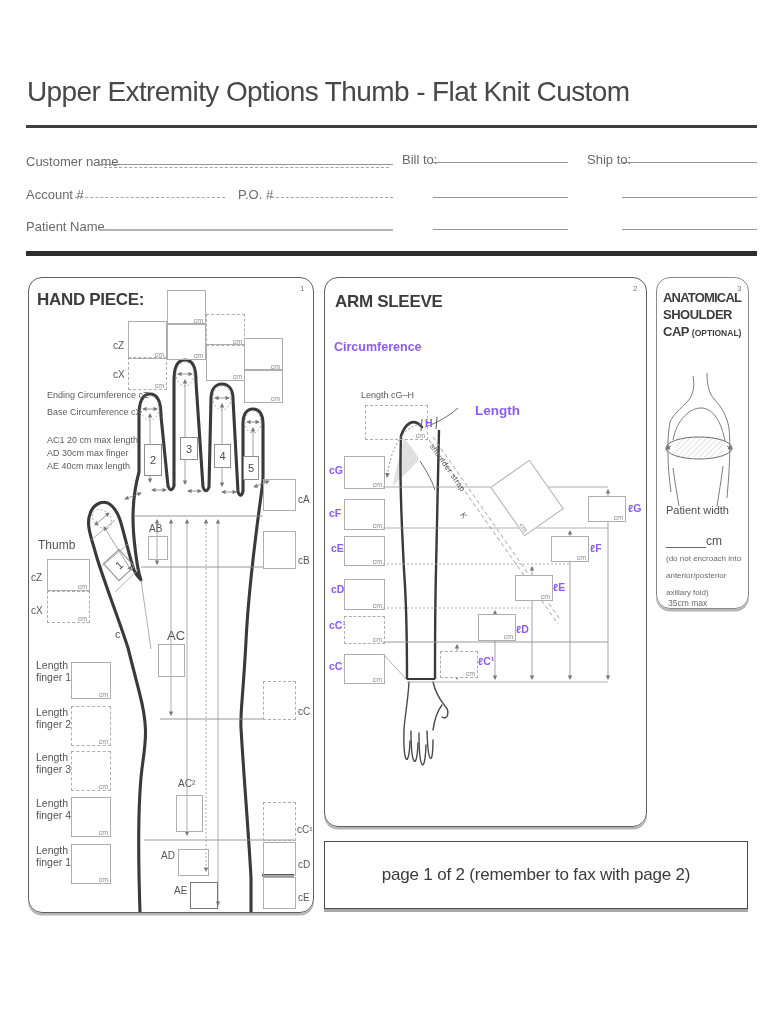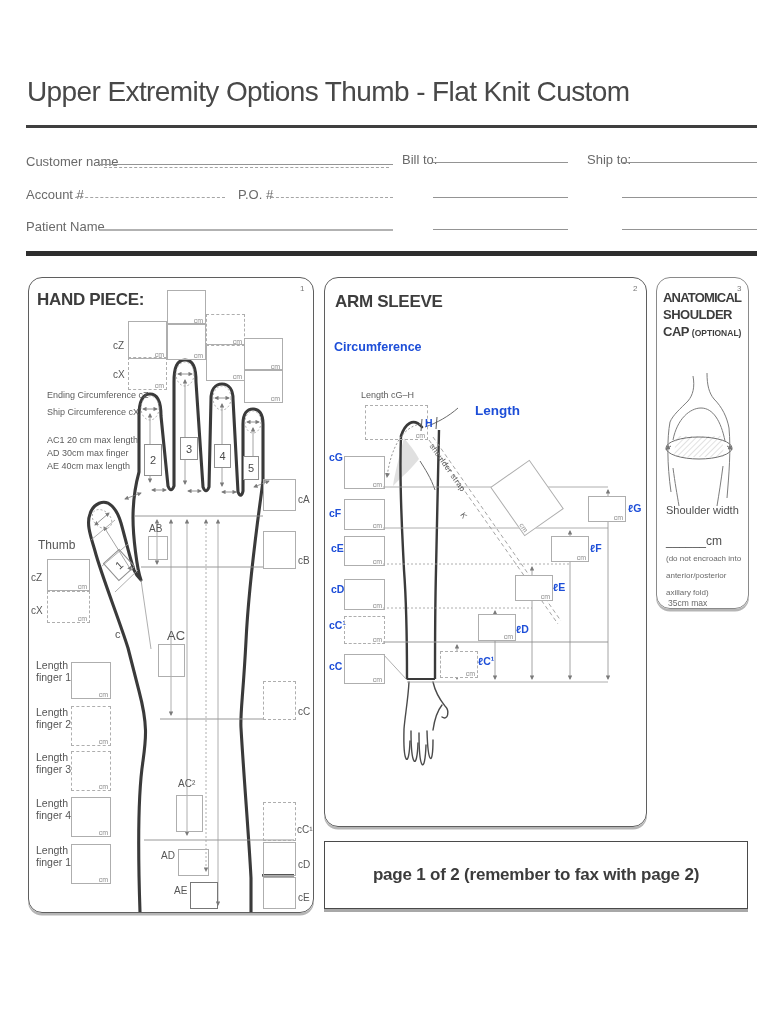--- a/index.html
+++ b/index.html
@@ -9,21 +9,21 @@
   .uline.dash{border-bottom-style:dashed;border-bottom-color:#a5a5a5}
   .flabel{position:absolute;font-size:13px;color:#6a6a6a;white-space:nowrap}
   .panel{position:absolute;border:1.6px solid #5f5f5f;border-radius:14px;box-shadow:0 2.5px 0 rgba(120,120,120,.55)}
   .panel-sup{position:absolute;font-size:8px;color:#777}
   .ptitle{position:absolute;font-weight:bold;font-size:17px;letter-spacing:-.3px;color:#3d3d3d;white-space:nowrap}
   .mbox{position:absolute;border:1px solid #aeaeae}
   .mbox.dash{border-style:dashed}
   .mbox.white{background:#fff}
   .mbox .cm{position:absolute;right:2px;bottom:0;font-size:7px;color:#8b8b8b}
   .lbl{position:absolute;font-size:10px;color:#565656;white-space:nowrap}
-  .blbl{position:absolute;font-size:10.5px;font-weight:bold;color:#1d4ed8;white-space:nowrap}
+  .blbl{position:absolute;font-size:10.5px;font-weight:bold;color:#8b5cf6;white-space:nowrap}
   .small{font-size:9px;color:#5d5d5d}
   .numbox{position:absolute;border:1px solid #8f8f8f;background:#fff;display:flex;align-items:center;justify-content:center;font-size:11px;color:#4a4a4a}
   svg{position:absolute;left:0;top:0}
   .fingerrow{position:absolute;font-size:10.5px;color:#555;line-height:12px;white-space:nowrap}
 </style>
 </head>
 <body>
 
 <div class="abs" style="left:27px;top:76px;font-size:28px;letter-spacing:-.6px;color:#484848;white-space:nowrap">Upper Extremity Options Thumb - Flat Knit Custom</div>
 <div class="abs" style="left:26px;top:125px;width:731px;height:3px;background:#3f3f3f"></div>
@@ -142,21 +142,21 @@
       <span class="cm">cm</span>
     </div>
   <div class="mbox" style="left:215px;top:60px;width:37px;height:31px">
       <span class="cm">cm</span>
     </div>
   <div class="mbox" style="left:215px;top:91px;width:37px;height:32px">
       <span class="cm">cm</span>
     </div>
 
   <div class="lbl small" style="left:18px;top:112px">Ending Circumference  cZ</div>
-  <div class="lbl small" style="left:18px;top:129px">Ship Circumference  cX</div>
+  <div class="lbl small" style="left:18px;top:129px">Base Circumference  cX</div>
   <div class="lbl small" style="left:18px;top:157px">AC1 20 cm max length</div>
   <div class="lbl small" style="left:18px;top:170px">AD 30cm max finger</div>
   <div class="lbl small" style="left:18px;top:183px">AE 40cm max length</div>
 
   <div class="numbox" style="left:79px;top:275px;width:20px;height:22px;transform:rotate(-42deg);background:transparent">1</div>
   <div class="numbox" style="left:115px;top:166px;width:16px;height:30px">2</div>
   <div class="numbox" style="left:151px;top:159px;width:16px;height:21px">3</div>
   <div class="numbox" style="left:185px;top:166px;width:15px;height:22px">4</div>
   <div class="numbox" style="left:214px;top:178px;width:14px;height:22px">5</div>
 
@@ -283,21 +283,21 @@
     </div>
 
   <div class="blbl" style="left:100px;top:139px">H</div>
   <div class="blbl" style="left:150px;top:125px;font-size:13.5px">Length</div>
   <div class="lbl" style="left:110px;top:164px;font-size:8px;transform:rotate(55deg);transform-origin:left top;letter-spacing:.4px">shoulder strap</div>
   <div class="lbl" style="left:136px;top:233px;font-size:8px;transform:rotate(55deg)">K</div>
   <div class="mbox white" style="left:172px;top:196px;width:58px;height:46px;transform:rotate(55deg)">
       <span class="cm">cm</span>
     </div>
 
-  <div class="blbl" style="left:4px;top:173px">cG</div>
+  <div class="blbl" style="left:4px;top:186px">cG</div>
   <div class="mbox" style="left:19px;top:178px;width:39px;height:31px">
       <span class="cm">cm</span>
     </div>
   <div class="blbl" style="left:4px;top:229px">cF</div>
   <div class="mbox" style="left:19px;top:221px;width:39px;height:29px">
       <span class="cm">cm</span>
     </div>
   <div class="blbl" style="left:6px;top:264px">cE</div>
   <div class="mbox" style="left:19px;top:258px;width:39px;height:28px">
       <span class="cm">cm</span>
@@ -360,21 +360,21 @@
       <path d="M16 162 C20 141 33 130 44 130 C56 130 64 143 68 163"></path>
       <path d="M16 190 C18 205 20 216 22 228"></path>
       <path d="M66 188 C64 203 62 216 60 228"></path>
     </g>
     <path d="M19 158 L65 158 L67 179 L17 179 Z" fill="url(#hatch)" opacity=".8"></path>
     <ellipse cx="42" cy="170" rx="33" ry="11" fill="none" stroke="#6f6f6f" stroke-width="1"></ellipse>
     <line x1="14" y1="168" x2="9" y2="171" stroke="#6f6f6f" stroke-width="1" marker-end="url(#ah3)"></line>
     <line x1="70" y1="168" x2="75" y2="171" stroke="#6f6f6f" stroke-width="1" marker-end="url(#ah3)"></line>
   </svg>
 
-  <div class="abs" style="left:9px;top:226px;font-size:11px;color:#4f4f4f">Shoulder width</div>
+  <div class="abs" style="left:9px;top:226px;font-size:11px;color:#4f4f4f">Patient width</div>
   <div class="abs" style="left:9px;top:256px;font-size:12px;color:#4f4f4f">______cm</div>
   <div class="abs" style="left:9px;top:272px;width:76px;font-size:8px;line-height:17px;color:#6a6a6a">(do not encroach into anterior/posterior axillary fold)</div>
   <div class="abs" style="left:11px;top:320px;font-size:8.5px;color:#6a6a6a">35cm max</div>
 </div>
 
 <div class="abs" style="left:324px;top:841px;width:422px;height:66px;border:1.6px solid #4a4a4a;box-shadow:0 3px 0 rgba(110,110,110,.6);display:flex;align-items:center;justify-content:center">
-  <span style="font-size:17px;font-weight:bold;color:#3c3c3c;letter-spacing:-.2px">page 1 of 2 (remember to fax with page 2)</span>
+  <span style="font-size:17px;font-weight:normal;color:#3c3c3c;letter-spacing:-.2px">page 1 of 2 (remember to fax with page 2)</span>
 </div>
 
 </body></html>

